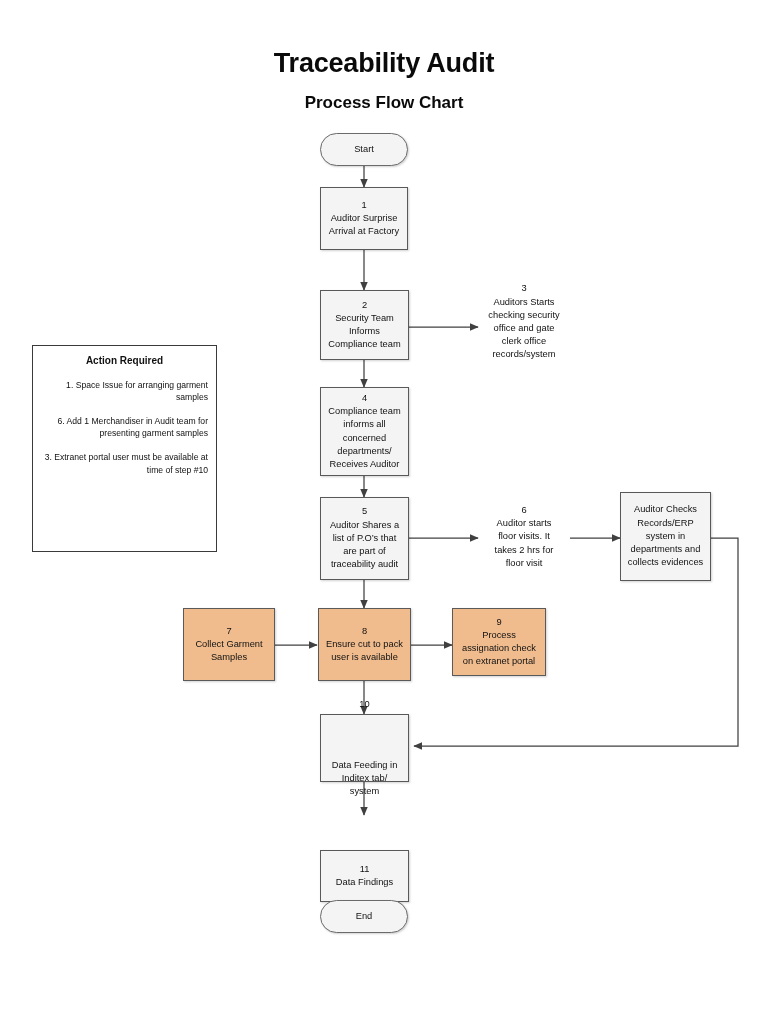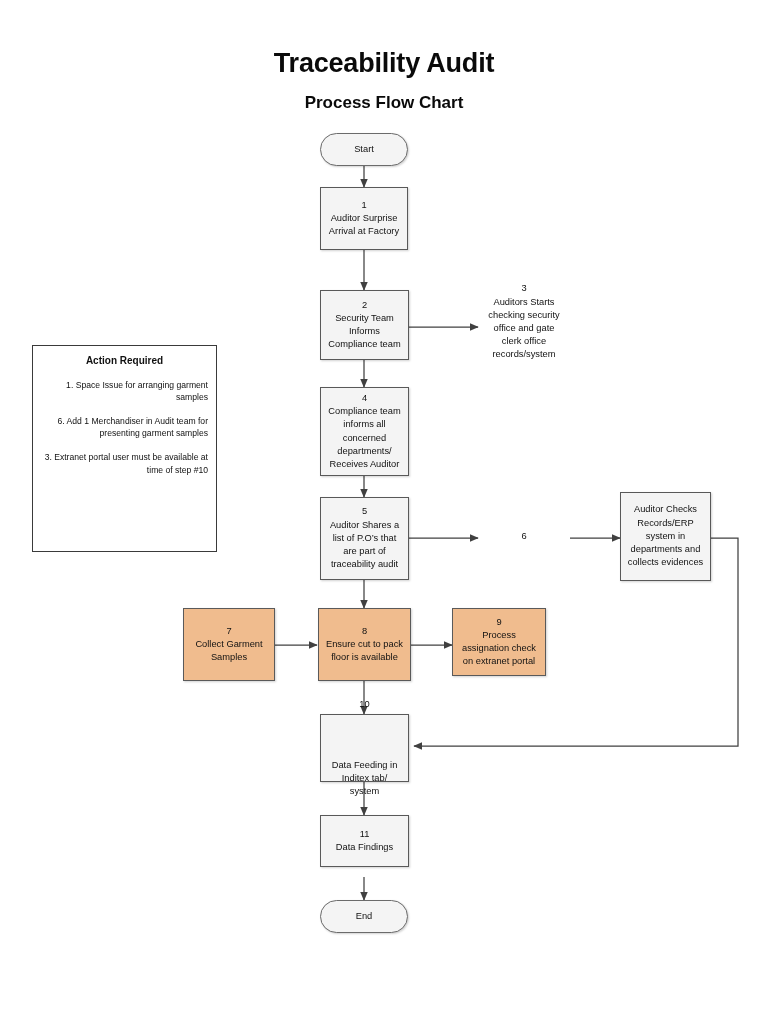--- a/index.html
+++ b/index.html
@@ -230,58 +230,62 @@
 are part of
 traceability audit</span>
 </div>
 
 <div class="node doc" style="left:478px; top:492px; width:92px; height:90px;">
   <svg class="doc-shape" viewBox="0 0 92 90" preserveAspectRatio="none" xmlns="http://www.w3.org/2000/svg">
     <path d="M1,1 L91,1 L91,76 C76,90 68,75 50,79 C32,83 20,92 1,78 Z" fill="#f4f4f4" stroke="#8a8a8a" stroke-width="1.1"></path>
   </svg>
   <div class="inner">
     <span class="num">6</span>
+    <span class="body">Auditor starts
+floor visits. It
+takes 2 hrs for
+floor visit</span>
   </div>
 </div>
 
 <div class="node proc" style="left:620px; top:492px; width:91px; height:89px;">
   <span class="body">Auditor Checks
 Records/ERP
 system in
 departments and
 collects evidences</span>
 </div>
 
 <div class="node proc-orange" style="left:183px; top:608px; width:92px; height:73px;">
   <span class="num">7</span>
   <span class="body">Collect Garment
 Samples</span>
 </div>
 
 <div class="node proc-orange" style="left:318px; top:608px; width:93px; height:73px;">
   <span class="num">8</span>
   <span class="body">Ensure cut to pack
-floor is available</span>
+user is available</span>
 </div>
 
 <div class="node proc-orange" style="left:452px; top:608px; width:94px; height:68px;">
   <span class="num">9</span>
   <span class="body">Process
 assignation check
 on extranet portal</span>
 </div>
 
 <div class="node proc" style="left:320px; top:714px; width:89px; height:68px;gap:48px;">
   <span class="num">10</span>
   <span class="body">Data Feeding in
 Inditex tab/
 system</span>
 </div>
 
-<div class="node proc" style="left:320px; top:815px; width:89px; height:52px;">
+<div class="node proc" style="left:320px; top:850px; width:89px; height:52px;">
   <span class="num">11</span>
   <span class="body">Data Findings</span>
 </div>
 
 <div class="node terminator" style="left:320px; top:900px; width:88px; height:33px;">
   <span class="body">End</span>
 </div>
 
 <div id="action-note">
   <div class="note-title">Action Required</div>

